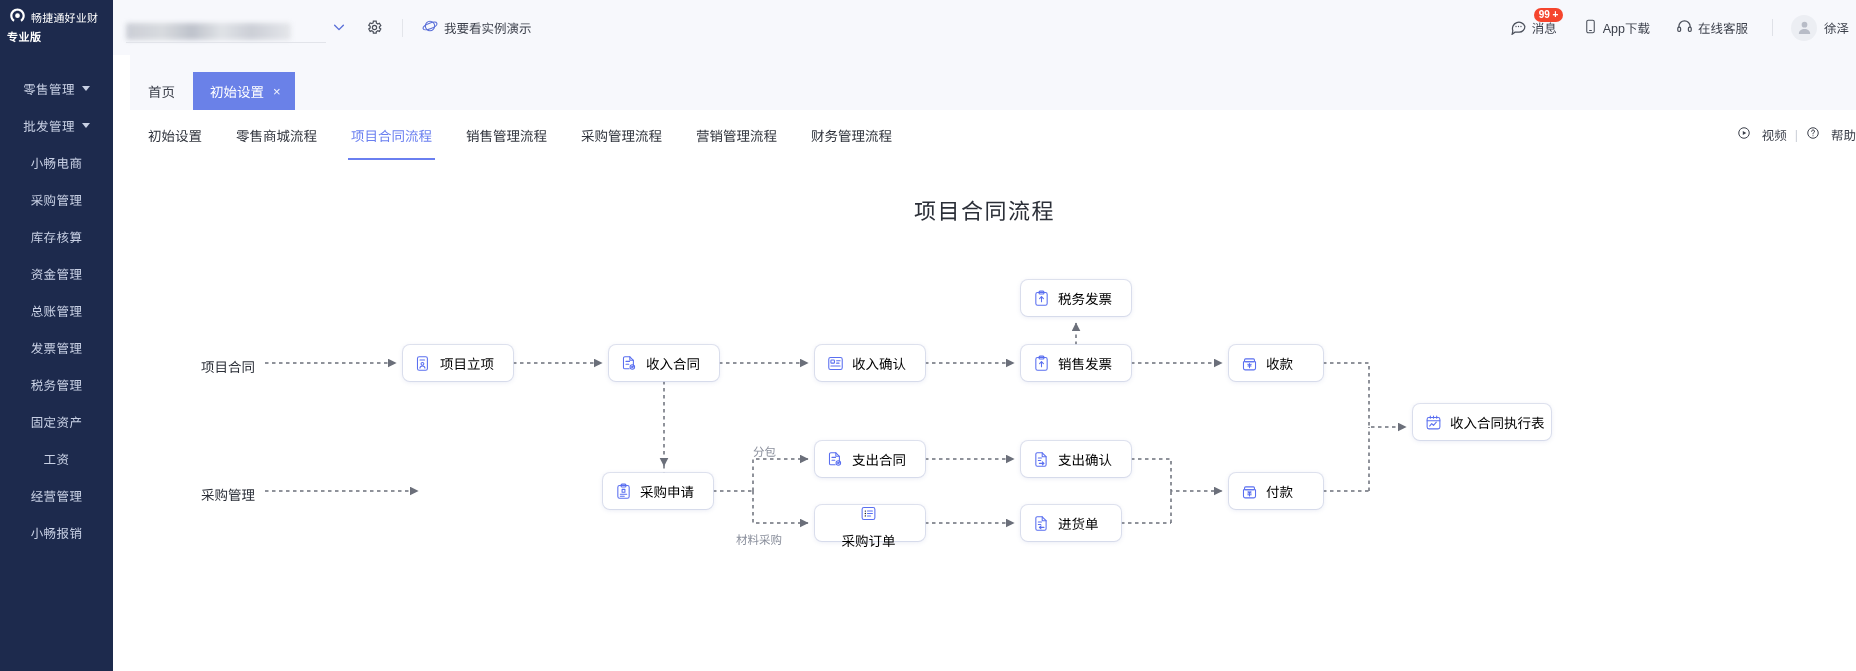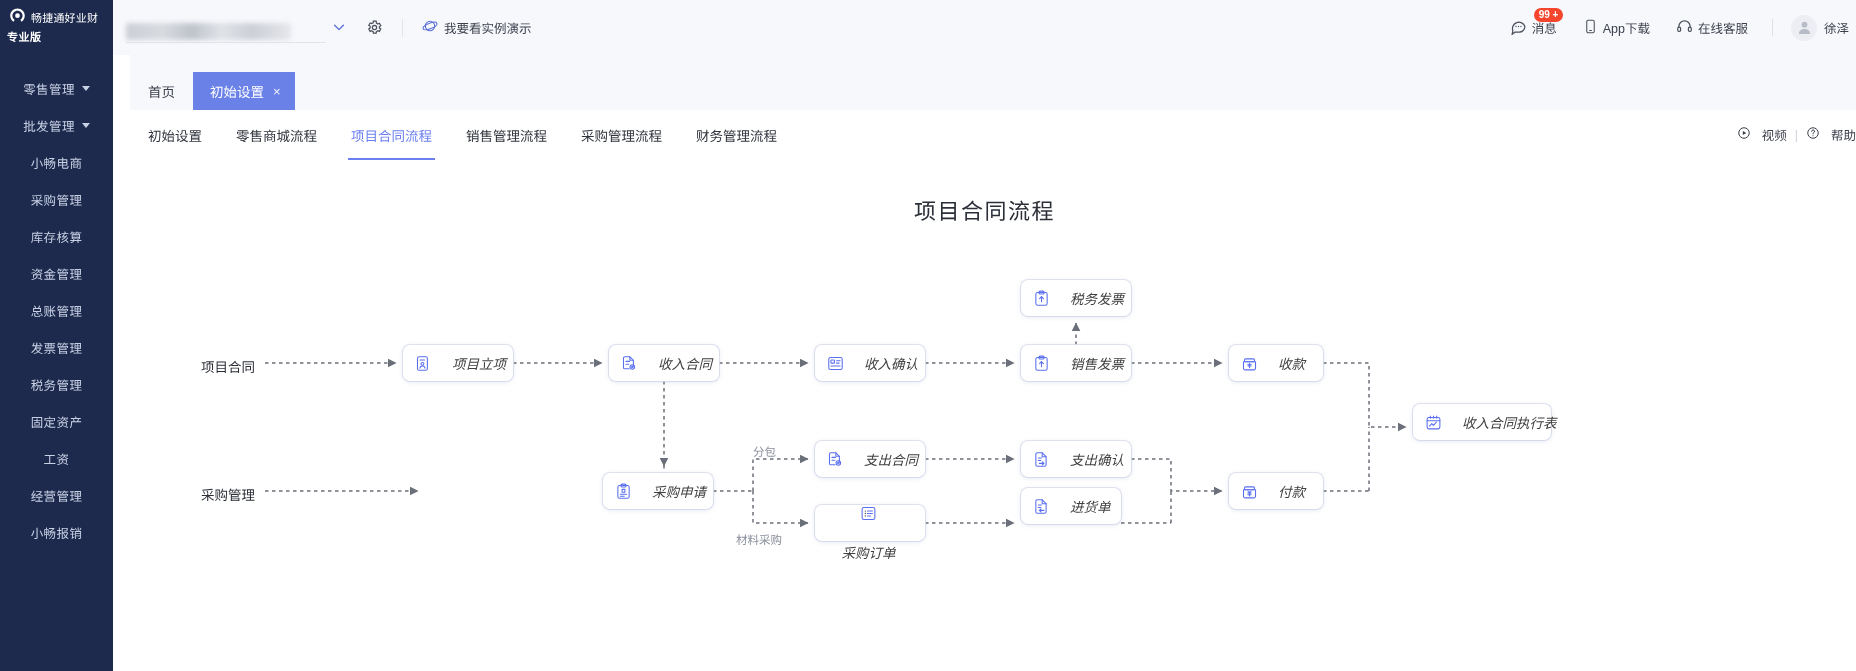--- a/index.html
+++ b/index.html
@@ -142,24 +142,24 @@
     background: #ffffff; overflow: hidden;
   }
   .flow-title {
     position: absolute; left: 0; right: 0; top: 33px; text-align: center;
     font-size: 22px; color: #2b2f38; letter-spacing: 1.5px;
   }
   #wires { position: absolute; left: 0; top: 0; width: 1743px; height: 511px; }
 
   .node {
     position: absolute; height: 36px; background: #ffffff;
-    border-radius: 7px; display: flex; align-items: center; gap: 20px;
+    border-radius: 7px; display: flex; align-items: center; gap: 8px;
     padding: 0 15px 0 12px; white-space: nowrap; cursor: pointer;
     box-shadow: 0 1px 5px rgba(90,105,180,.17), 0 0 0 1px rgba(225,228,240,.9);
-    font-size: 13.5px; color: #404040; font-style: italic;
+    font-size: 13.5px; color: #000000;
   }
   .node .ic { width: 17px; height: 17px; flex: 0 0 17px; display: flex; }
   .rowlabel {
     position: absolute; font-size: 13.5px; color: #2b2f38; white-space: nowrap;
   }
   .edgelabel {
     position: absolute; font-size: 11.5px; color: #8a8f9c; white-space: nowrap;
   }
 </style>
 </head>
@@ -320,20 +320,23 @@
           <span>零售商城流程</span>
         </div>
         <div class="subnav-item active">
           <span>项目合同流程</span>
         </div>
         <div class="subnav-item">
           <span>销售管理流程</span>
         </div>
         <div class="subnav-item">
           <span>采购管理流程</span>
+        </div>
+        <div class="subnav-item">
+          <span>营销管理流程</span>
         </div>
         <div class="subnav-item">
           <span>财务管理流程</span>
         </div>
       </div>
     <div class="subnav-right">
       <span class="snr-link">
         <span>
           <svg width="14" height="14" viewBox="0 0 24 24" fill="none" stroke="#3b3f4a" stroke-width="1.7">
             <circle cx="12" cy="12" r="9"></circle>
@@ -514,21 +517,21 @@
               <circle cx="7.5" cy="8.5" r=".9" fill="currentColor" stroke="none"></circle>
               <circle cx="7.5" cy="12" r=".9" fill="currentColor" stroke="none"></circle>
               <circle cx="7.5" cy="15.5" r=".9" fill="currentColor" stroke="none"></circle>
               <line x1="10.5" y1="8.5" x2="17.5" y2="8.5"></line>
               <line x1="10.5" y1="12" x2="17.5" y2="12"></line>
               <line x1="10.5" y1="15.5" x2="15" y2="15.5"></line>
             </svg>
           </span>
           <span>采购订单</span>
         </div>
-        <div class="node" style="left: 908px; top: 328px; width: 100px;">
+        <div class="node" style="left: 908px; top: 345px; width: 100px;">
           <span class="ic">
             <svg width="17" height="17" viewBox="0 0 24 24" fill="none" stroke="#5a6ff0" stroke-width="1.5" stroke-linecap="round" stroke-linejoin="round">
               <path d="M4 4.5a2 2 0 0 1 2-2h7l5.5 5.5v11.5a2 2 0 0 1-2 2H6a2 2 0 0 1-2-2z"></path>
               <path d="M18.5 8H13V2.5"></path>
               <line x1="7.5" y1="10" x2="12" y2="10"></line>
               <line x1="7.5" y1="13.5" x2="11" y2="13.5"></line>
               <path d="M15.5 17.5H9M11.3 15.4L9 17.5l2.3 2.1"></path>
             </svg>
           </span>
           <span>进货单</span>

